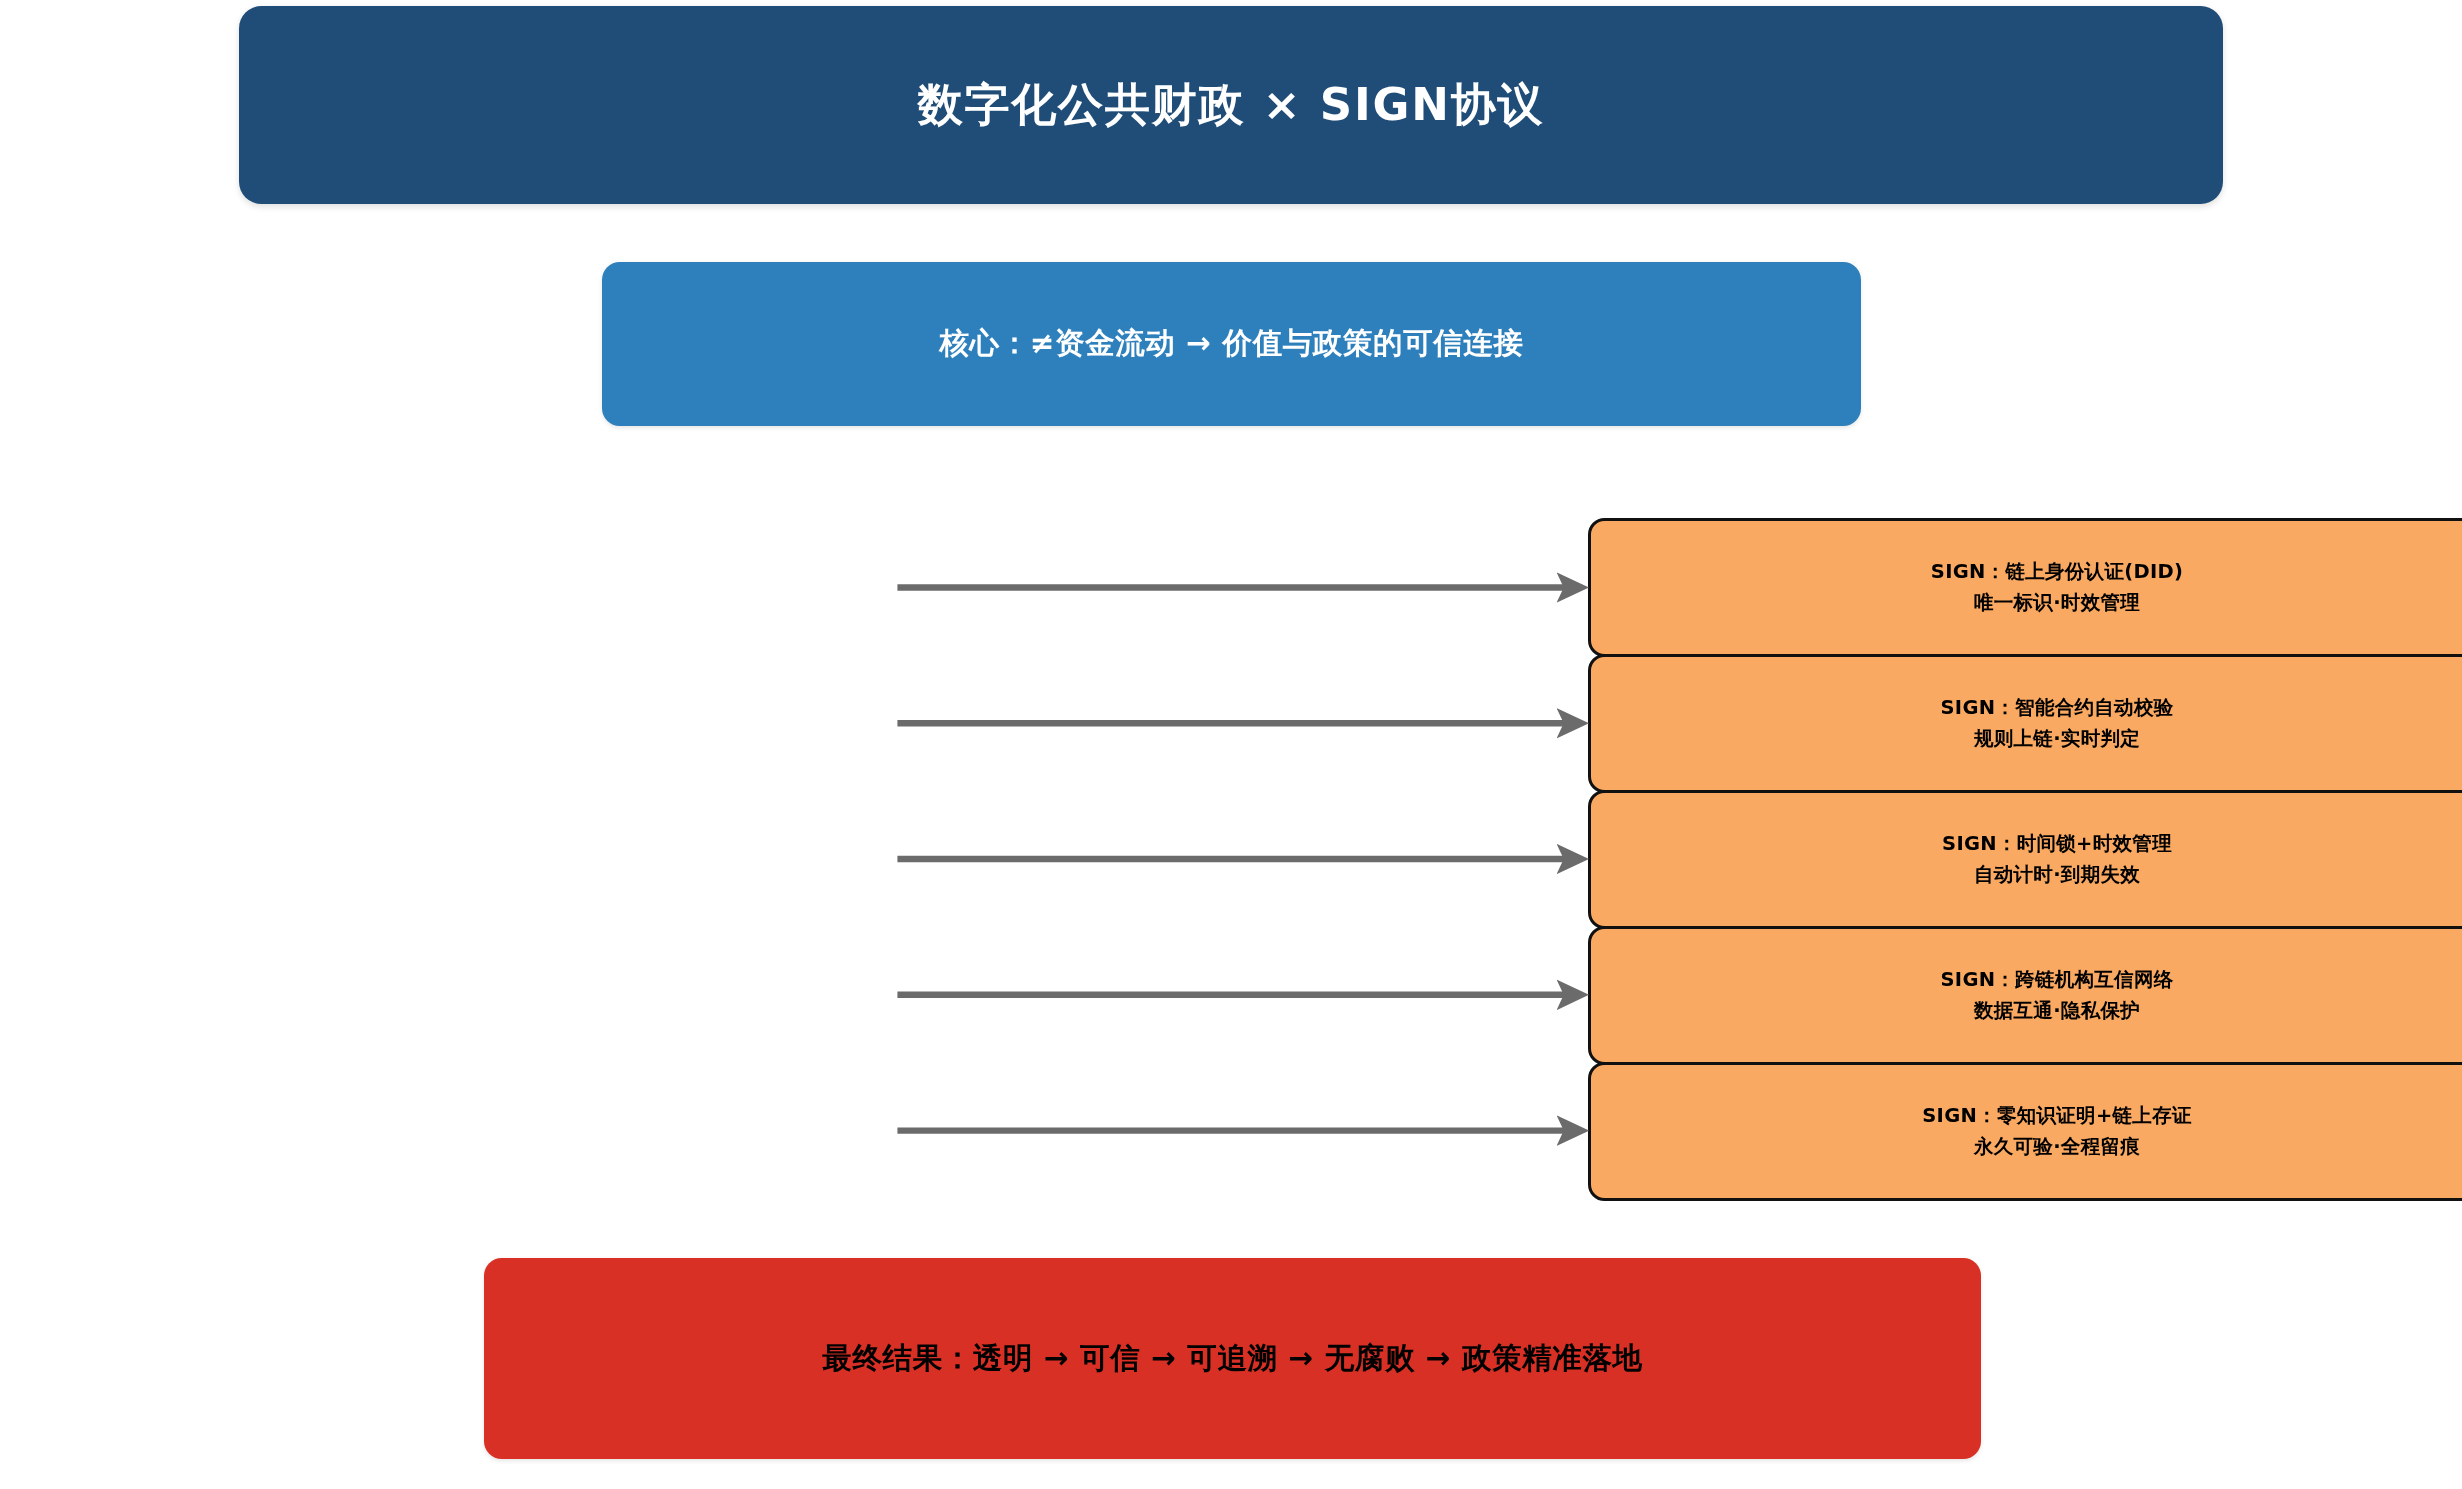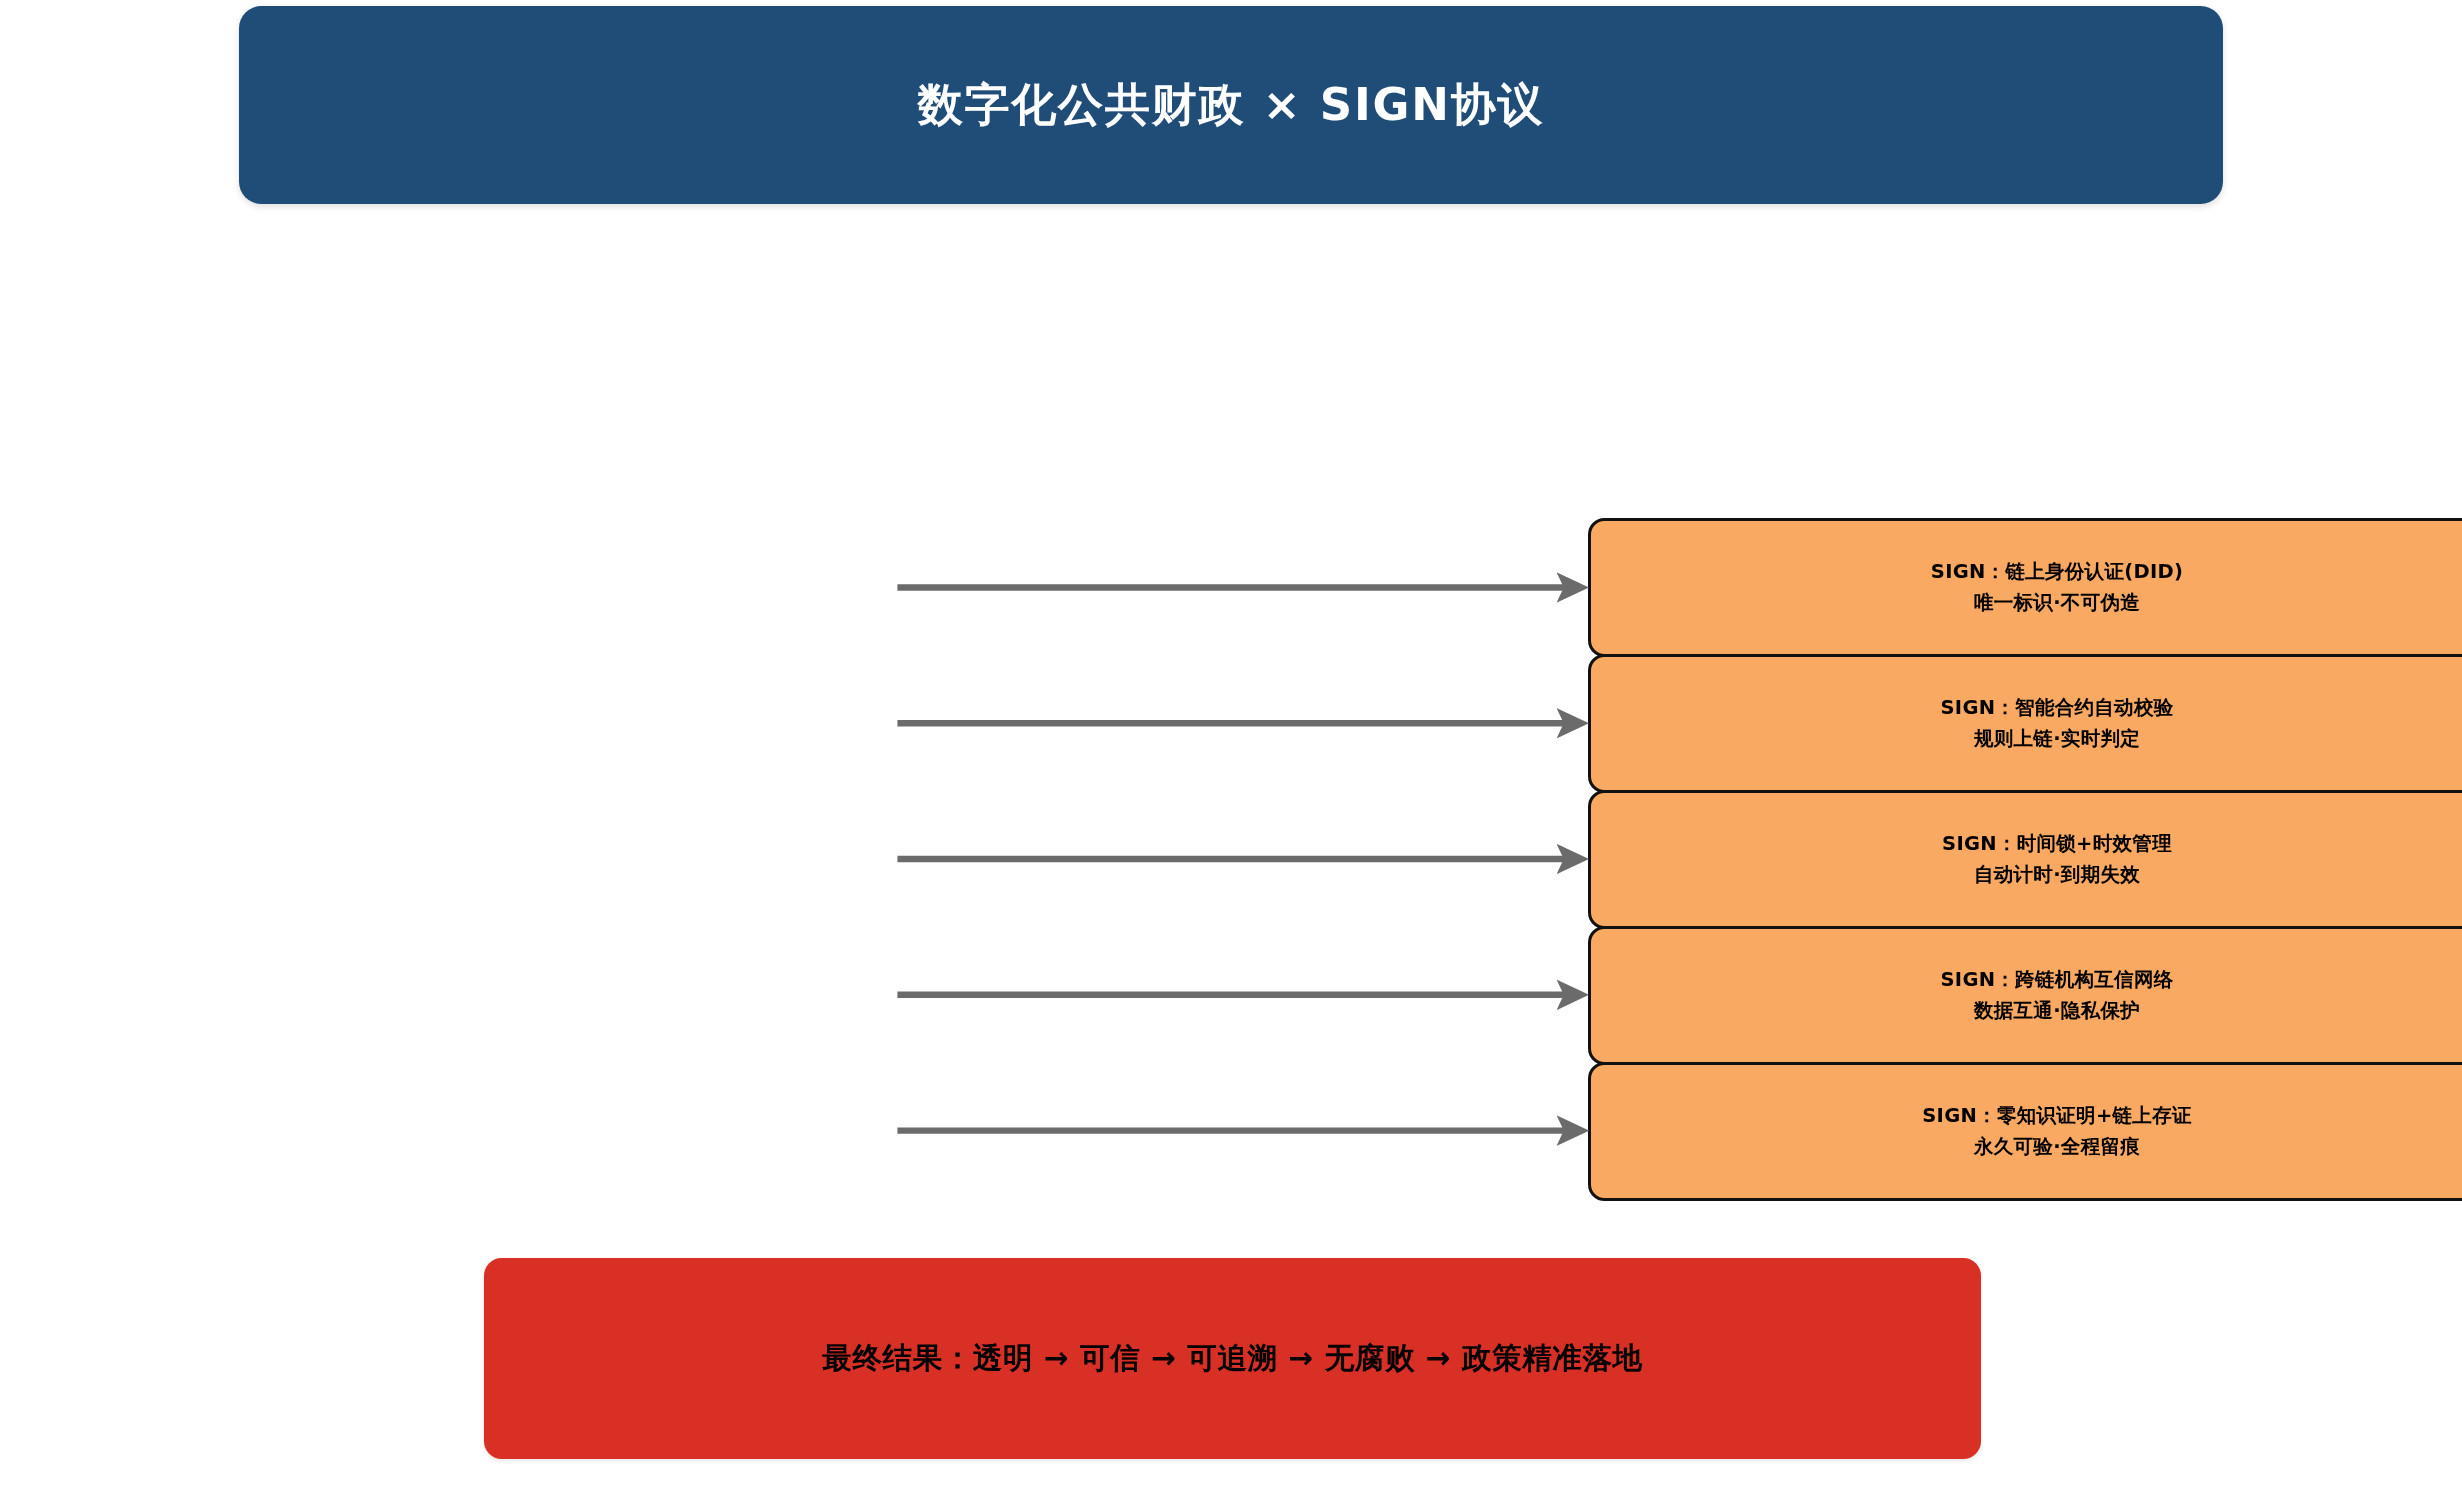--- a/index.html
+++ b/index.html
@@ -138,27 +138,30 @@
 </style>
 </head>
 <body>
 
 <div id="canvas">
 
   <div class="header-banner">
     <div class="header-title">数字化公共财政 × SIGN协议</div>
   </div>
 
+  <div class="core-banner">
+    <div class="core-text">核心：≠资金流动 → 价值与政策的可信连接</div>
+  </div>
 
 
   <div class="column right">
     <div class="node orange">
       <div class="node-label">
         <span class="line">SIGN：链上身份认证(DID)</span>
-        <span class="line">唯一标识·不可伪造</span>
+        <span class="line">唯一标识·时效管理</span>
       </div>
     </div>
     <div class="node orange">
       <div class="node-label">
         <span class="line">SIGN：智能合约自动校验</span>
         <span class="line">规则上链·实时判定</span>
       </div>
     </div>
     <div class="node orange">
       <div class="node-label">

